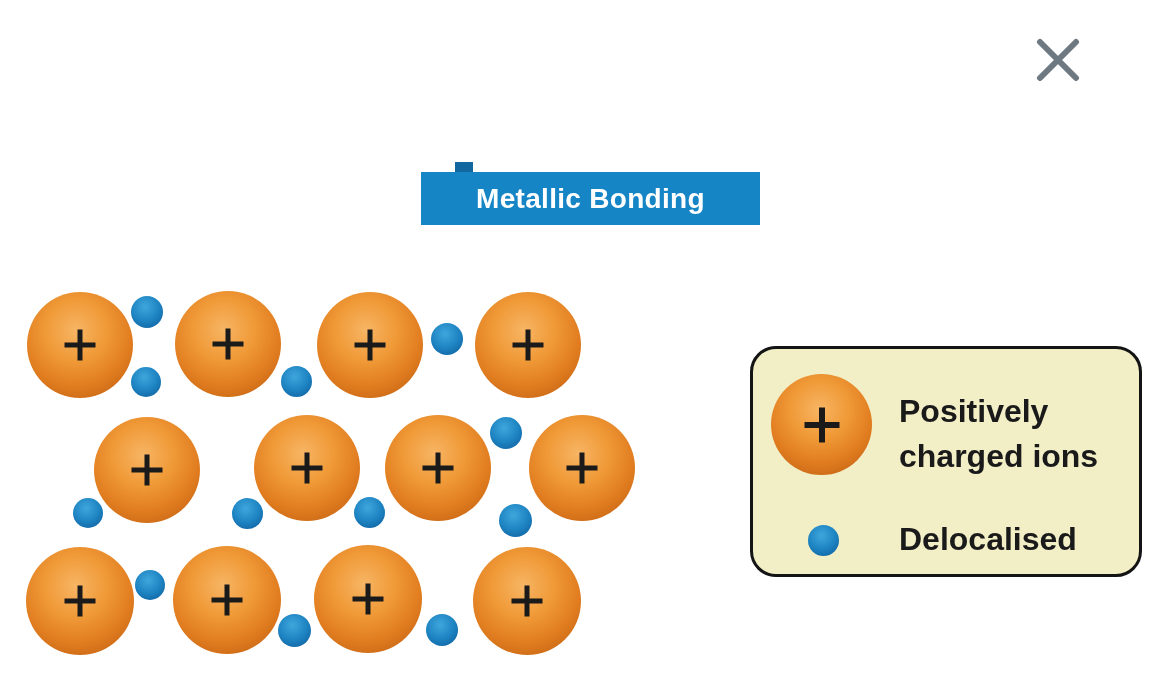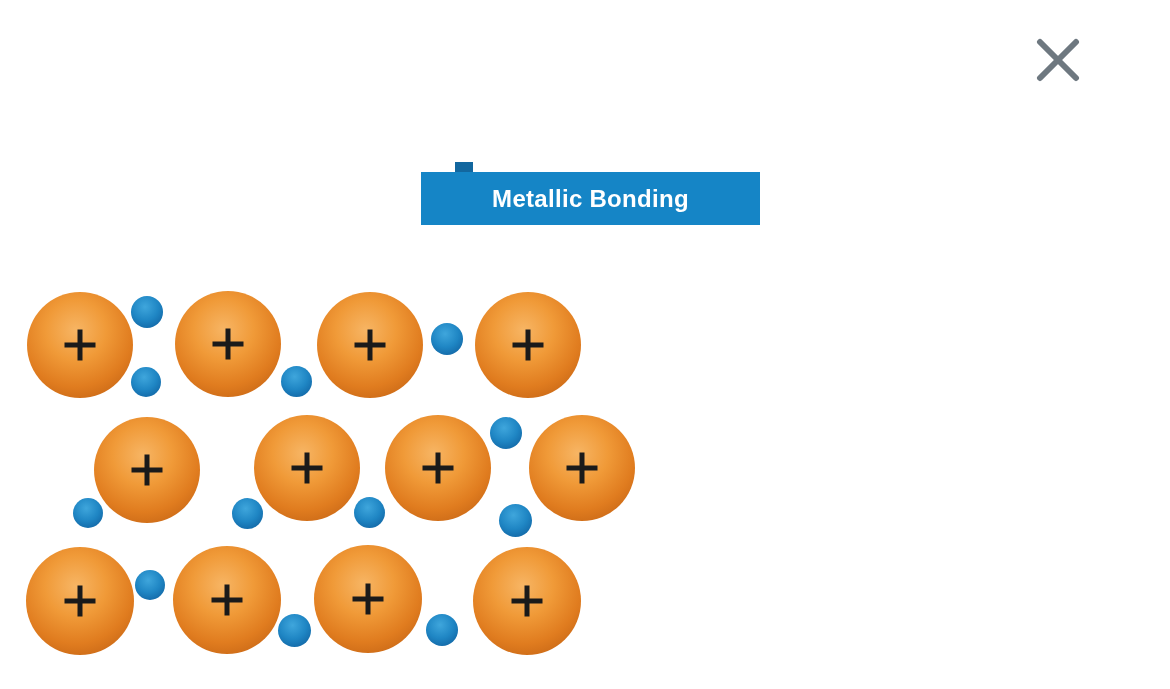--- a/index.html
+++ b/index.html
@@ -32,21 +32,21 @@
     width: 18px; height: 14px;
     background: var(--notch-blue, #12679f);
   }
   .title-banner {
     position: absolute;
     left: 421px; top: 172px;
     width: 339px; height: 53px;
     background: var(--banner-bg, #1585c6);
     color: var(--banner-text, #ffffff);
     display: flex; align-items: center; justify-content: center;
-    font-size: 24px; font-weight: bold; letter-spacing: 0.3px;
+    font-size: 28px; font-weight: bold; letter-spacing: 0.3px;
   }
 
   
   .lattice { position: absolute; inset: 0; }
   .ion {
     position: absolute;
     border-radius: 50%;
     background: radial-gradient(circle at 46% 36%,
       var(--ion-hi, #f7b564) 0%,
       var(--ion-core, #f09a38) 34%,
@@ -180,14 +180,22 @@
       <div class="electron" style="left: 73px; top: 498px; width: 30px; height: 30px;"></div>
       <div class="electron" style="left: 231.5px; top: 497.5px; width: 31px; height: 31px;"></div>
       <div class="electron" style="left: 353.5px; top: 496.5px; width: 31px; height: 31px;"></div>
       <div class="electron" style="left: 490px; top: 417px; width: 32px; height: 32px;"></div>
       <div class="electron" style="left: 498.5px; top: 503.5px; width: 33px; height: 33px;"></div>
       <div class="electron" style="left: 135px; top: 570px; width: 30px; height: 30px;"></div>
       <div class="electron" style="left: 277.5px; top: 613.5px; width: 33px; height: 33px;"></div>
       <div class="electron" style="left: 426px; top: 614px; width: 32px; height: 32px;"></div>
     </div>
 
+  <div class="legend">
+    <div class="legend-ion">
+      <span class="plus plus-lg"></span>
+    </div>
+    <div class="legend-label first">Positively charged ions</div>
+    <div class="legend-dot"></div>
+    <div class="legend-label second">Delocalised</div>
+  </div>
 
 </div>
 
 </body></html>

